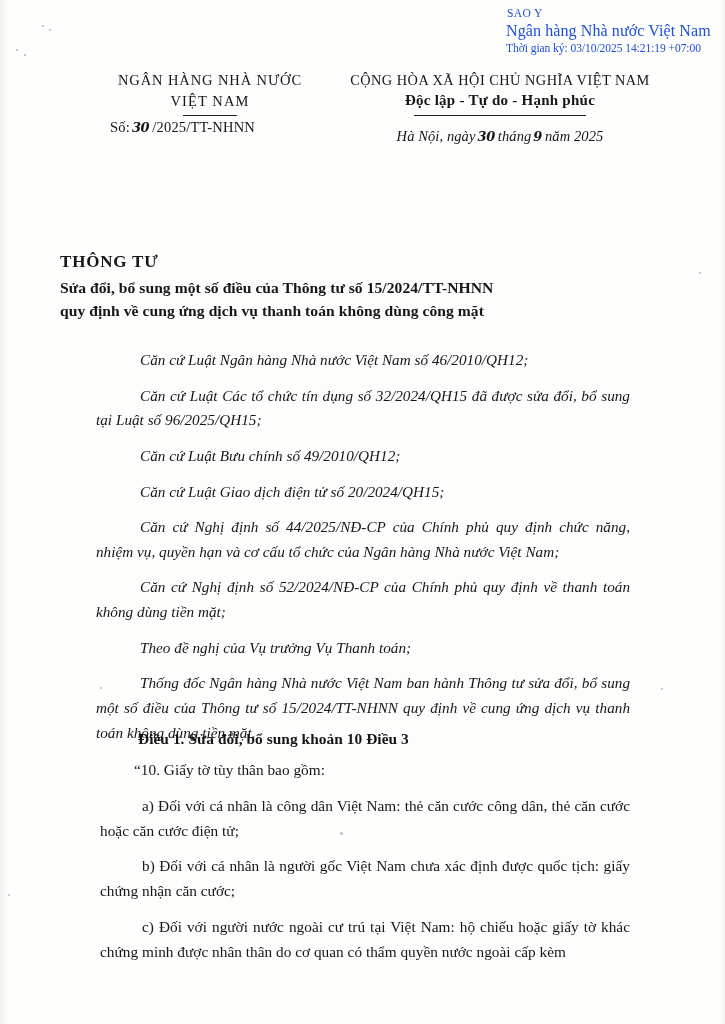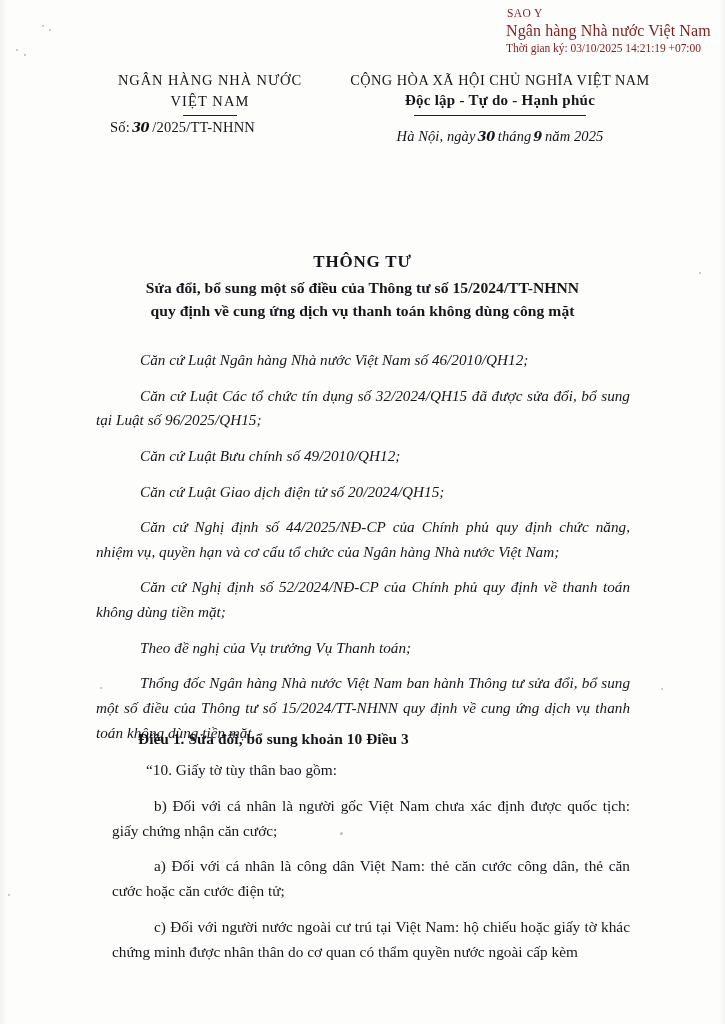--- a/index.html
+++ b/index.html
@@ -35,21 +35,21 @@
     pointer-events: none;
   }
 
   
   .sig-stamp {
     position: absolute;
     left: 506px;
     top: 6px;
     width: 215px;
     line-height: 1.28;
-    color: #7f1d1d;
+    color: #1d4ed8;
     font-family: "Liberation Serif", "DejaVu Serif", serif;
   }
   .sig-stamp .sig-title {
     font-size: 11.5px;
     letter-spacing: .4px;
     margin-left: 1px;
   }
   .sig-stamp .sig-org {
     font-size: 16px;
     letter-spacing: .1px;
@@ -139,21 +139,20 @@
     white-space: nowrap;
     letter-spacing: .1px;
   }
 
   
   .title-block {
     position: absolute;
     left: 60px;
     top: 252px;
     width: 605px;
-    text-align: center;
   }
   .title-main {
     font-size: 17px;
     font-weight: bold;
     letter-spacing: .8px;
   }
   .title-sub {
     margin-top: 5px;
     font-size: 15.6px;
     font-weight: bold;
@@ -191,21 +190,21 @@
     font-weight: bold;
     text-indent: 42px;
     letter-spacing: .05px;
     margin: 0 0 10px 0;
   }
   .clause {
     font-size: 15.3px;
     line-height: 1.62;
     text-align: justify;
     text-indent: 42px;
-    margin: 0 0 11px 16px;
+    margin: 0 0 11px 4px;
     letter-spacing: .02px;
   }
   .clause.tight { text-indent: 34px; }
   .clause.last { margin-bottom: 0; }
 
   
   .speck {
     position: absolute;
     background: #b9bcc2;
     border-radius: 50%;
@@ -266,18 +265,18 @@
     <p class="recital">Căn cứ Luật Giao dịch điện tử số 20/2024/QH15;</p>
     <p class="recital">Căn cứ Nghị định số 44/2025/NĐ-CP của Chính phủ quy định chức năng, nhiệm vụ, quyền hạn và cơ cấu tổ chức của Ngân hàng Nhà nước Việt Nam;</p>
     <p class="recital">Căn cứ Nghị định số 52/2024/NĐ-CP của Chính phủ quy định về thanh toán không dùng tiền mặt;</p>
     <p class="recital">Theo đề nghị của Vụ trưởng Vụ Thanh toán;</p>
     <p class="recital last">Thống đốc Ngân hàng Nhà nước Việt Nam ban hành Thông tư sửa đổi, bổ sung một số điều của Thông tư số 15/2024/TT-NHNN quy định về cung ứng dịch vụ thanh toán không dùng tiền mặt.</p>
   </div>
 
   <div class="article">
     <p class="article-heading">Điều 1. Sửa đổi, bổ sung khoản 10 Điều 3</p>
     <p class="clause tight">“10. Giấy tờ tùy thân bao gồm:</p>
+    <p class="clause">a) Đối với cá nhân là công dân Việt Nam: thẻ căn cước công dân, thẻ căn cước hoặc căn cước điện tử;</p>
     <p class="clause">b) Đối với cá nhân là người gốc Việt Nam chưa xác định được quốc tịch: giấy chứng nhận căn cước;</p>
-    <p class="clause">a) Đối với cá nhân là công dân Việt Nam: thẻ căn cước công dân, thẻ căn cước hoặc căn cước điện tử;</p>
     <p class="clause last">c) Đối với người nước ngoài cư trú tại Việt Nam: hộ chiếu hoặc giấy tờ khác chứng minh được nhân thân do cơ quan có thẩm quyền nước ngoài cấp kèm</p>
   </div>
 
 </div>
 
 </body></html>

